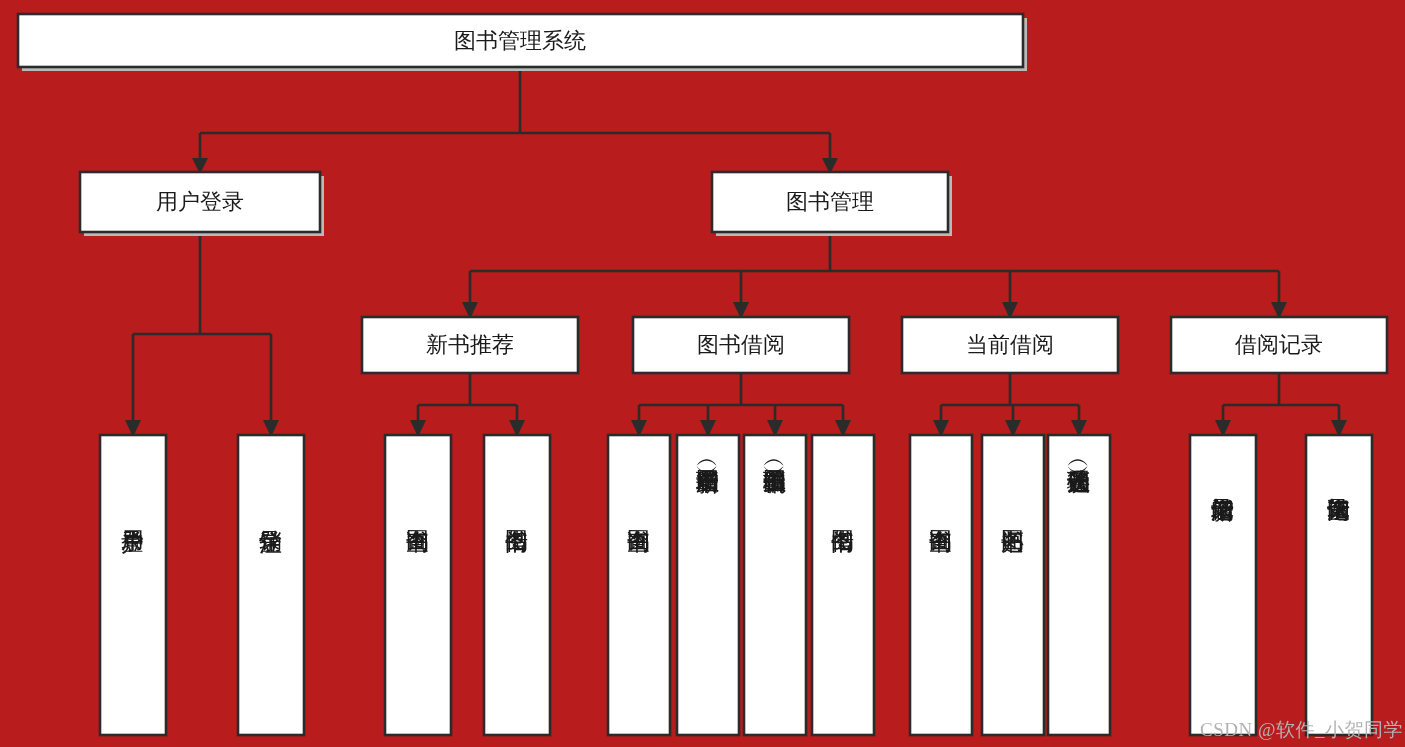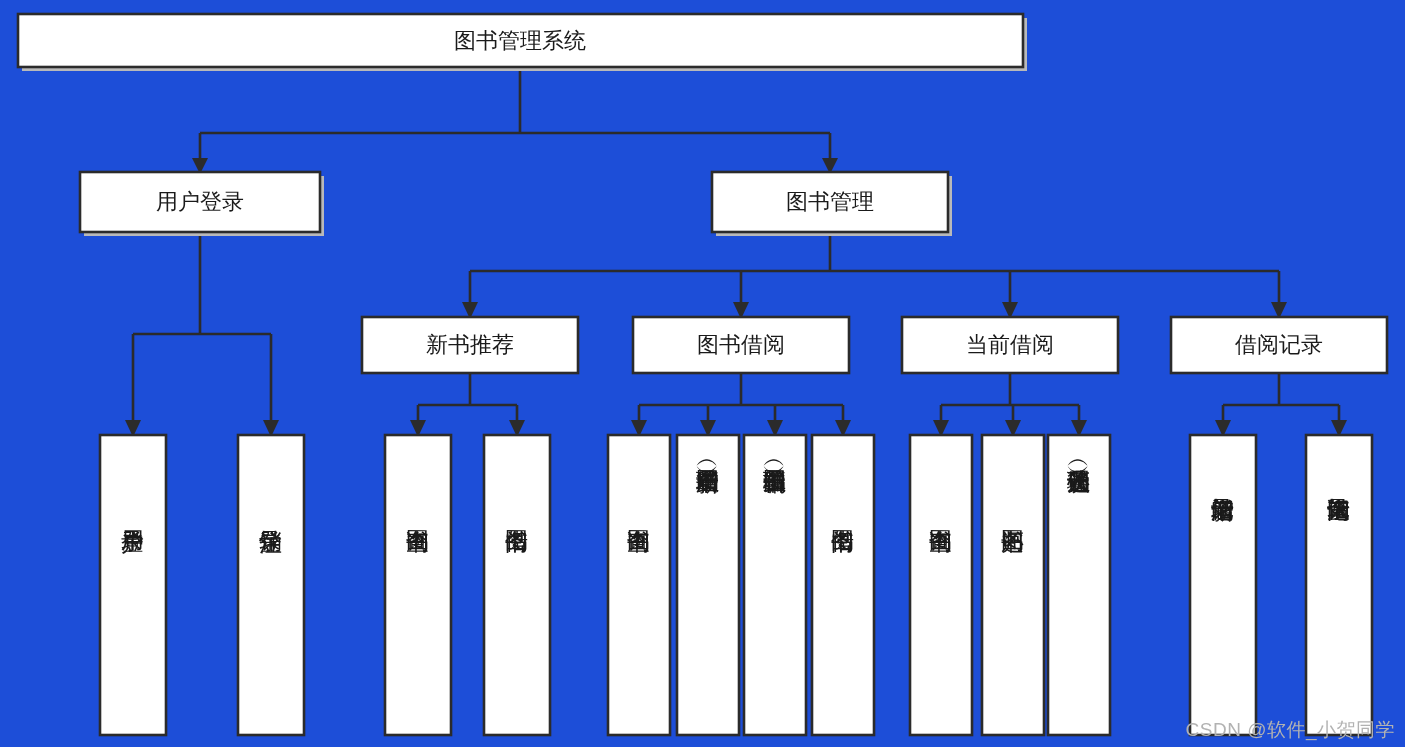--- a/index.html
+++ b/index.html
@@ -7,21 +7,21 @@
     padding: 0;
     background: #ffffff;
   }
   body {
     font-family: "Liberation Sans", "DejaVu Sans", sans-serif;
   }
   #stage {
     position: relative;
     width: 1405px;
     height: 747px;
-    background: #1d4ed8;
+    background: #b91c1c;
     overflow: hidden;
   }
   #diagram {
     position: absolute;
     left: 0;
     top: 0;
     width: 1405px;
     height: 747px;
   }
   .node-box {
@@ -51,23 +51,23 @@
     dominant-baseline: middle;
   }
   .node-label-vert {
     fill: #1a1a1a;
     font-family: "Liberation Sans", "DejaVu Sans", sans-serif;
     font-size: 23px;
     text-anchor: middle;
   }
   .watermark {
     position: absolute;
-    right: 10px;
+    right: 2px;
     bottom: 4px;
-    font-family: Liberation Sans, sans-serif;
+    font-family: Liberation Serif, serif;
     font-size: 19px;
     color: #b2b2b2;
     white-space: nowrap;
     letter-spacing: 0.5px;
     user-select: none;
   }
 </style>
 </head>
 <body>
 

